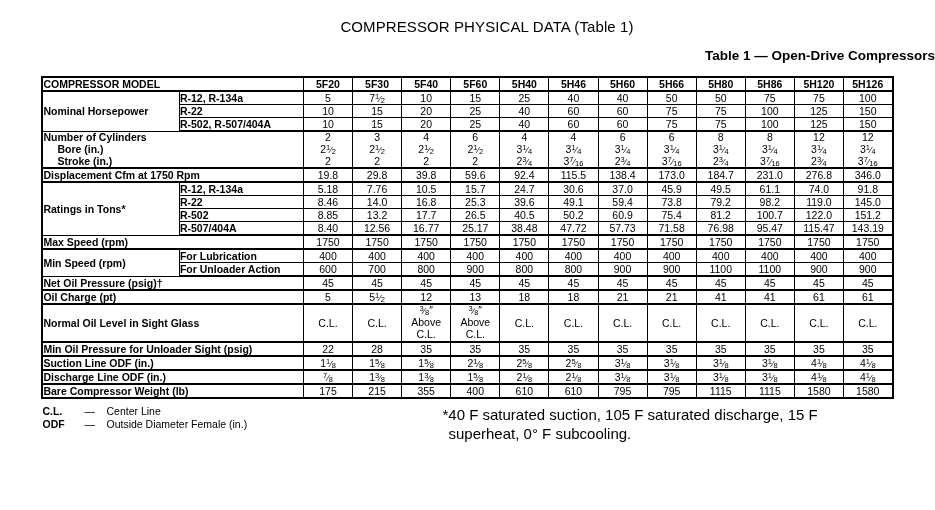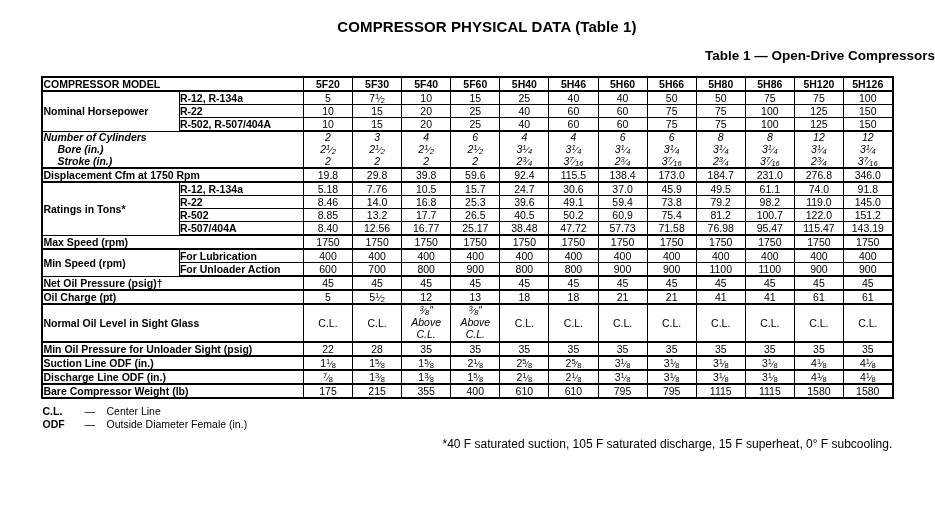--- a/index.html
+++ b/index.html
@@ -9,21 +9,21 @@
     width: 935px; height: 510px;
     font-family: "Liberation Sans", sans-serif;
     color: #000000;
     overflow: hidden;
   }
   .page { position: relative; width: 935px; height: 510px; }
 
   .title {
     text-align: center;
     font-size: 15px;
-    font-weight: bold;
+    font-weight: normal;
     margin-top: 18px;
     letter-spacing: 0.1px;
     margin-left: 39px;
   }
   .subtitle {
     text-align: right;
     font-size: 13.5px;
     font-weight: bold;
     margin-top: 13px;
   }
@@ -63,21 +63,21 @@
     padding: 1px 1px;
     white-space: nowrap;
   }
   .hdr {
     font-weight: bold;
     font-size: 10.5px;
     text-align: center;
     padding: 2px 0;
   }
   .stack { line-height: 1.12; }
-  .stack div { white-space: nowrap; font-style: italic; }
+  .stack div { white-space: nowrap; }
   .indent1 { padding-left: 14px; }
 
   .thickbottom { border-bottom: 2px solid #000 !important; }
 
   
   .fr { display: inline-block; font-size: 10.5px; white-space: nowrap; }
   .fr sup { font-size: 7.5px; vertical-align: 0.42em; line-height: 0; }
   .fr sub { font-size: 7.5px; vertical-align: -0.18em; line-height: 0; }
   .fr .sl { font-size: 9px; }
 
@@ -93,21 +93,21 @@
   .legend-title {
     font-size: 10.5px;
     margin-left: 68px;
     margin-bottom: 2px;
   }
   .legend-row { display: flex; line-height: 1.25; }
   .legend-key { font-weight: bold; width: 42px; }
   .legend-dash { width: 22px; }
   .legend-val { }
 
-  .notes { width: 450px; font-size: 12px; line-height: 1.3; margin-top: 32px; }
+  .notes { width: 450px; font-size: 15px; line-height: 1.3; }
   .note { text-indent: -6px; padding-left: 6px; margin-bottom: 0px; }
 </style>
 </head>
 <body>
 
 <div class="page">
 
   <div class="title">COMPRESSOR PHYSICAL DATA (Table 1)</div>
   <div class="subtitle">Table 1 — Open-Drive Compressors</div>
 

